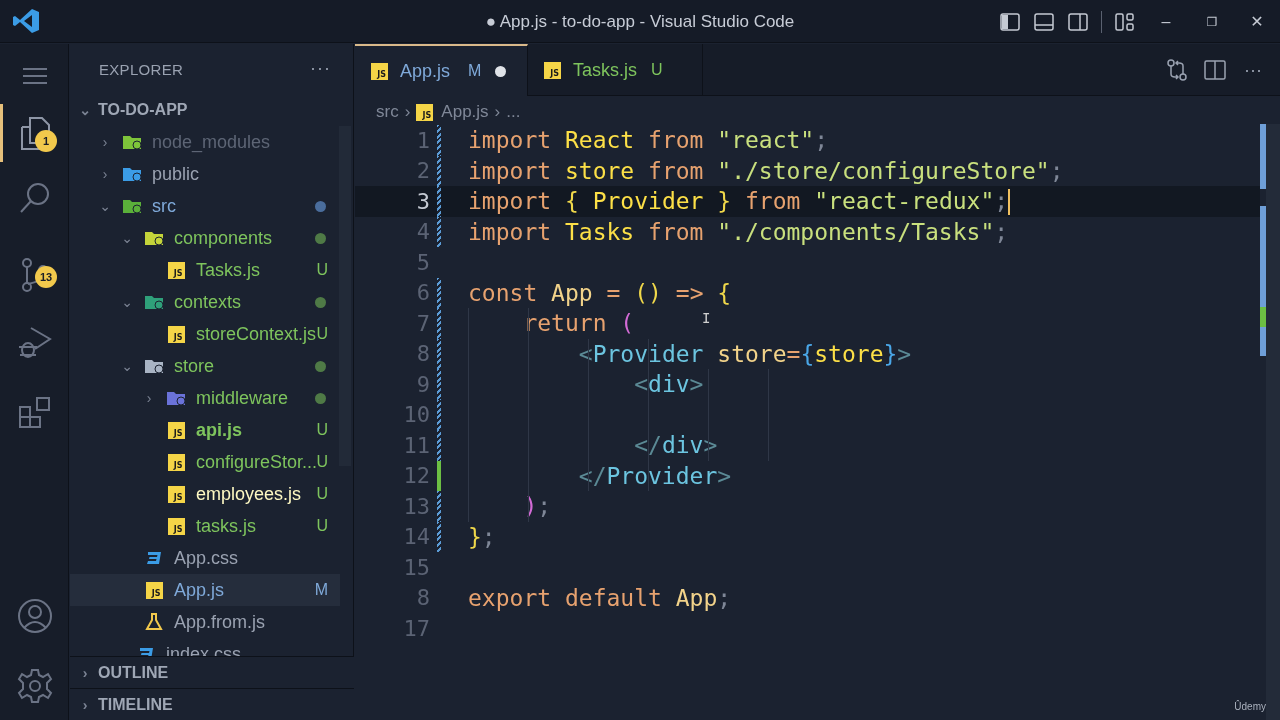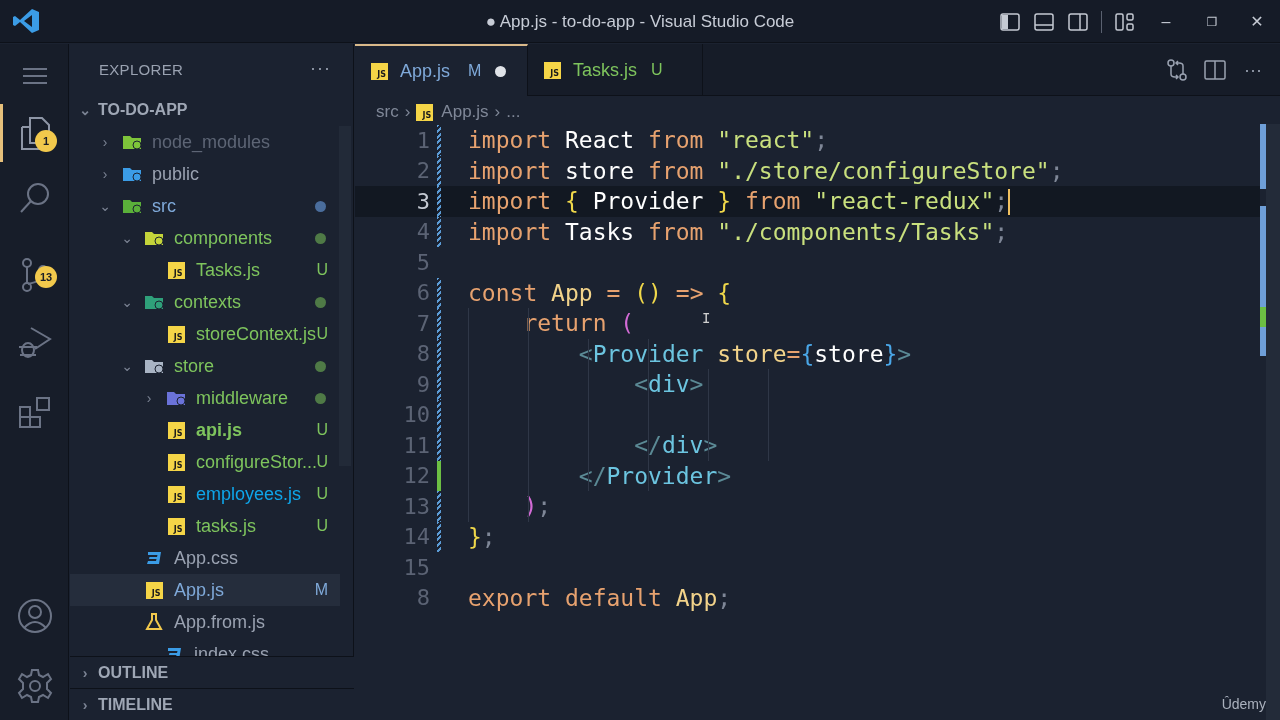--- a/index.html
+++ b/index.html
@@ -54,37 +54,37 @@
   .line.current { background: #121822; }
   .lnum { position: absolute; left: 0; width: 75px; text-align: right; color: #5b6374; font-size: 22px; }
   .lnum.cur { color: #c5cad3; }
   .gutter-mark { position: absolute; left: 82px; width: 4px; height: 30.5px; }
   .gm-mod { background: repeating-linear-gradient(135deg, #5b9bd5 0 2px, #1b2230 2px 4px); }
   .gm-add { background: #6cbf43; }
   .ltext { position: absolute; left: 113px; }
   .guide { position: absolute; width: 1px; background: #2f3747; }
 
   .kw { color: #e7a26f; }
-  .id { color: #ffffff; margin-top: 24px; }
+  .id { color: #fde047; margin-top: 24px; }
   .str { color: #c9e07e; }
   .br1 { color: #f0d84a; }
   .br2 { color: #d36bd6; }
   .br3 { color: #4aa7e8; }
   .fn { color: #f2d38a; }
   .op { color: #e7a26f; }
   .pun { color: #7f8797; }
   .tag { color: #6cc5e0; }
   .tagp { color: #5b8a95; }
   .attr { color: #f2d38a; }
   .cursor { display: inline-block; width: 2px; height: 26px; background: #f0c060; vertical-align: middle; }
 
   .minimap-bar { position: absolute; right: 14px; top: 80px; width: 6px; height: 596px; }
   .vscroll { position: absolute; right: 0; top: 80px; width: 14px; height: 596px; background: #232b39; }
   .mm-seg { position: absolute; left: 0; width: 6px; }
-  .watermark { position: absolute; right: 14px; bottom: 8px; color: #aab1bd; font-size: 14px; }
+  .watermark { position: absolute; right: 14px; bottom: 8px; color: #aab1bd; font-size: 10px; }
   .ibeam { position: absolute; left: 702px; top: 310px; color: #d0d0d0; font-size: 14px; font-family: "DejaVu Sans Mono", monospace; }
 </style>
 </head>
 <body>
 
 <div id="app">
 
   <div class="titlebar">
     <svg class="logo" viewBox="0 0 28 26">
       <path d="M20 1 L27 4 L27 22 L20 25 L8 14 L3 18 L1 17 L1 9 L3 8 L8 12 Z M20 7 L12 13 L20 19 Z" fill="#3b9ce6"></path>
@@ -300,21 +300,21 @@
             <span class="jsicon">JS</span>
           </span>
           <span class="rname" style="color: rgb(126, 196, 93);">configureStor...</span>
           <span class="rstat" style="color: rgb(126, 196, 93);">U</span>
         </div>
         <div class="row" style="top: 352px; padding-left: 72px;">
           <span style="width: 24px; display: inline-block;"></span>
           <span class="ficon">
             <span class="jsicon">JS</span>
           </span>
-          <span class="rname" style="color: #0ea5e9;">employees.js</span>
+          <span class="rname" style="color: #fef9c3;">employees.js</span>
           <span class="rstat" style="color: rgb(126, 196, 93);">U</span>
         </div>
         <div class="row" style="top: 384px; padding-left: 72px;">
           <span style="width: 24px; display: inline-block;"></span>
           <span class="ficon">
             <span class="jsicon">JS</span>
           </span>
           <span class="rname" style="color: rgb(126, 196, 93);">tasks.js</span>
           <span class="rstat" style="color: rgb(126, 196, 93);">U</span>
         </div>
@@ -337,21 +337,21 @@
         </div>
         <div class="row" style="top: 480px; padding-left: 50px;">
           <span style="width: 24px; display: inline-block;"></span>
           <span class="ficon">
             <svg width="18" height="18" viewBox="0 0 18 18">
               <path d="M6 1 H12 M7 1 V7 L2 16 H16 L11 7 V1" fill="none" stroke="#f2c94c" stroke-width="2"></path>
             </svg>
           </span>
           <span class="rname" style="color: rgb(154, 162, 177);">App.from.js</span>
         </div>
-        <div class="row" style="top: 512px; padding-left: 70px;">
+        <div class="row" style="top: 512px; padding-left: 42px;">
           <span style="width: 24px; display: inline-block;"></span>
           <span class="ficon">
             <svg width="18" height="16" viewBox="0 0 18 16">
               <path d="M3 2 H16 L14 14 H2 L3 11 H11 L11.5 9 H4 L4.5 7 H12 L12.5 5 H3 Z" fill="#3b9ce6"></path>
             </svg>
           </span>
           <span class="rname" style="color: rgb(154, 162, 177);">index.css</span>
         </div>
       </div>
     <div class="sb-scroll"></div>
@@ -416,20 +416,21 @@
         <div class="line" style="top: 183px;"><span class="lnum">7</span><span class="gutter-mark gm-mod"></span><span class="ltext"><span class="id">    </span><span class="kw">return</span><span class="id"> </span><span class="br2">(</span></span></div>
         <div class="line" style="top: 213.5px;"><span class="lnum">8</span><span class="gutter-mark gm-mod"></span><span class="ltext"><span class="id">        </span><span class="tagp">&lt;</span><span class="tag">Provider</span><span class="id"> </span><span class="attr">store</span><span class="op">=</span><span class="br3">{</span><span class="id">store</span><span class="br3">}</span><span class="tagp">&gt;</span></span></div>
         <div class="line" style="top: 244px;"><span class="lnum">9</span><span class="gutter-mark gm-mod"></span><span class="ltext"><span class="id">            </span><span class="tagp">&lt;</span><span class="tag">div</span><span class="tagp">&gt;</span></span></div>
         <div class="line" style="top: 274.5px;"><span class="lnum">10</span><span class="gutter-mark gm-mod"></span></div>
         <div class="line" style="top: 305px;"><span class="lnum">11</span><span class="gutter-mark gm-mod"></span><span class="ltext"><span class="id">            </span><span class="tagp">&lt;/</span><span class="tag">div</span><span class="tagp">&gt;</span></span></div>
         <div class="line" style="top: 335.5px;"><span class="lnum">12</span><span class="gutter-mark gm-add"></span><span class="ltext"><span class="id">        </span><span class="tagp">&lt;/</span><span class="tag">Provider</span><span class="tagp">&gt;</span></span></div>
         <div class="line" style="top: 366px;"><span class="lnum">13</span><span class="gutter-mark gm-mod"></span><span class="ltext"><span class="id">    </span><span class="br2">)</span><span class="pun">;</span></span></div>
         <div class="line" style="top: 396.5px;"><span class="lnum">14</span><span class="gutter-mark gm-mod"></span><span class="ltext"><span class="br1">}</span><span class="pun">;</span></span></div>
         <div class="line" style="top: 427px;"><span class="lnum">15</span><span class="ltext"></span></div>
         <div class="line" style="top: 457.5px;"><span class="lnum">8</span><span class="ltext"><span class="kw">export</span><span class="id"> </span><span class="kw">default</span><span class="id"> </span><span class="fn">App</span><span class="pun">;</span></span></div>
+        <div class="line" style="top: 488px;"><span class="lnum">17</span><span class="ltext"></span></div>
         <div class="guide" style="left: 113px; top: 183px; height: 213.5px;"></div>
         <div class="guide" style="left: 173px; top: 183px; height: 213.5px;"></div>
         <div class="guide" style="left: 233px; top: 213.5px; height: 152.5px;"></div>
         <div class="guide" style="left: 293px; top: 213.5px; height: 152.5px;"></div>
         <div class="guide" style="left: 353px; top: 244px; height: 91.5px;"></div>
         <div class="guide" style="left: 413px; top: 244px; height: 91.5px;"></div>
       </div>
 
     <div class="vscroll"></div>
     <div class="minimap-bar" id="mmbar">

